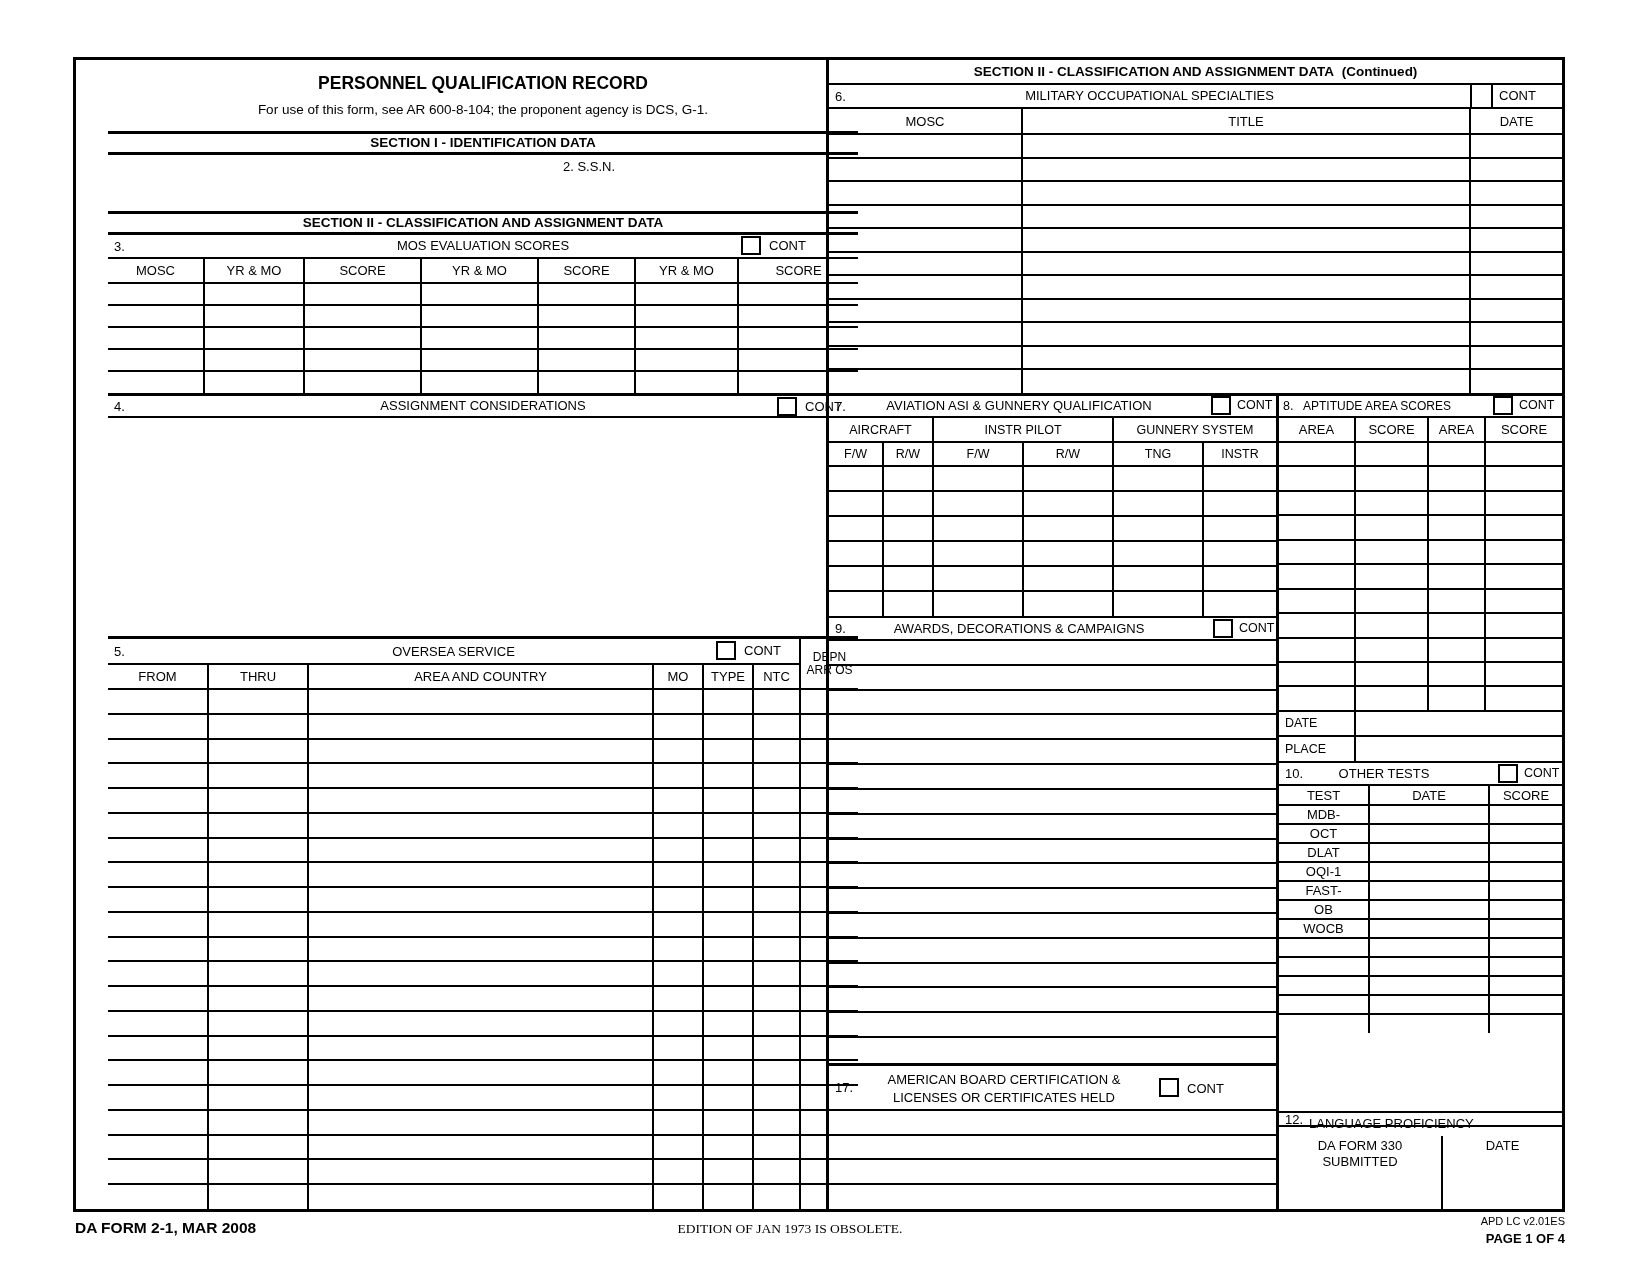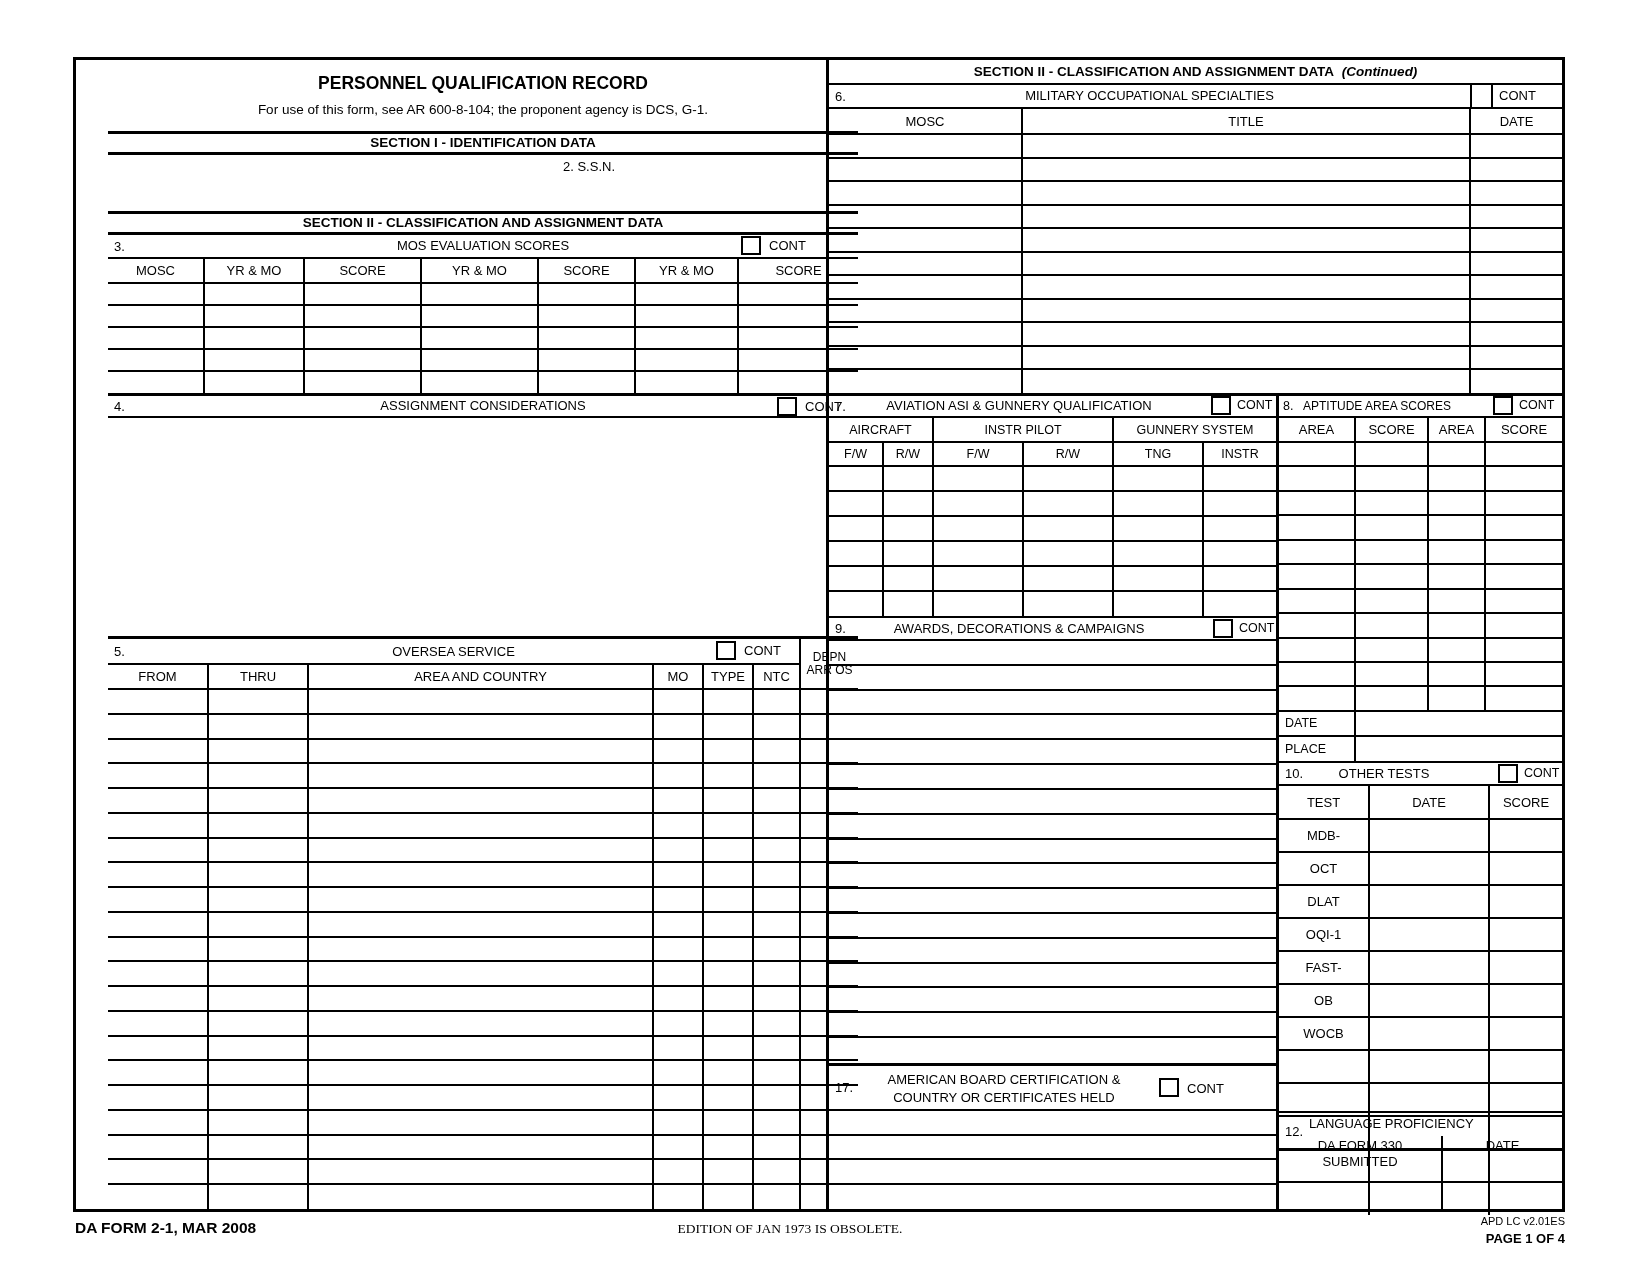--- a/index.html
+++ b/index.html
@@ -42,21 +42,21 @@
   #sec4-header{top:333px;height:25px;border-top:3px solid #000;border-bottom:2px solid #000;}
   #sec4-space{top:358px;height:218px;}
   #sec5-wrap{top:576px;height:573px;border-top:3px solid #000;}
   #sec5-table tr.h td{height:25px;}
   #sec5-table tr.body td{height:24.76px;}
   #sec5-table td.sec5-hdr{position:relative;}
   td.depn{font-size:12px;line-height:13px;}
   
   #right-half{position:absolute;left:753px;top:0;width:733px;height:1149px;}
   #continued-bar{top:0;height:25px;border-bottom:2px solid #000;line-height:23px;}
-  #continued-bar .cont-sfx{font-style:italic;}
+  #continued-bar .cont-sfx{}
   #sec6-header{top:25px;height:24px;border-bottom:2px solid #000;}
   #sec6-box{position:absolute;left:641px;top:0;width:23px;height:22px;border-left:2px solid #000;border-right:2px solid #000;background:#fff;}
   #sec6-header .clabel{left:670px;top:3px;}
   #sec6-tablewrap{top:49px;height:284px;}
   #sec6-table tr.h td{height:25px;}
   #sec6-table tr.body td{height:23.55px;}
   #right-divider{position:absolute;left:447px;top:333px;width:3px;height:816px;background:#000;}
   .rh-hdr{border-top:3px solid #000;border-bottom:2px solid #000;position:absolute;}
   #sec7-header{left:0;top:333px;width:447px;height:25px;}
   #sec7-tablewrap{left:0;top:358px;width:447px;}
@@ -75,22 +75,22 @@
   #sec8-header{left:450px;top:333px;width:283px;height:25px;}
   #sec8-header .hdr-title{text-align:left;padding-left:24px;font-size:12px;line-height:20px;}
   #sec8-header .hdr-num{font-size:12.5px;left:4px;}
   #sec8-tablewrap{position:absolute;left:450px;top:358px;width:283px;}
   #sec8-table tr.h td{height:24px;}
   #sec8-table tr.body td{height:24.45px;}
   #sec8-table tr.dp td{height:25px;}
   #sec8-table td.lab{text-align:left;padding-left:6px;font-size:12.5px;}
   #sec10-header{position:absolute;left:450px;top:701px;width:283px;height:25px;border-top:2px solid #000;border-bottom:2px solid #000;}
   #sec10-tablewrap{position:absolute;left:450px;top:726px;width:283px;}
-  #sec10-table td{height:33px;}
-  #sec12-header{position:absolute;left:450px;top:1051px;width:283px;height:40px;border-top:2px solid #000;border-bottom:2px solid #000;}
+  #sec10-table td{height:19px;}
+  #sec12-header{position:absolute;left:450px;top:1051px;width:283px;height:16px;border-top:2px solid #000;border-bottom:2px solid #000;}
   #sec12-header .hdr-title{text-align:left;padding-left:30px;line-height:21px;}
   #sec12-header .hdr-num{left:6px;}
   #sec12-tablewrap{position:absolute;left:450px;top:1076px;width:283px;height:73px;}
   #sec12-table td{vertical-align:top;padding-top:2px;font-size:13px;line-height:16px;}
   
   .footer{position:absolute;font-size:13px;}
   #footer-left{left:75px;top:1219px;font-weight:bold;font-size:15.5px;}
   #footer-center{left:560px;top:1221px;width:460px;text-align:center;font-size:13.5px;font-family:Liberation Serif, serif;}
   #footer-r1{left:1350px;top:1215px;width:215px;text-align:right;font-size:11px;}
   #footer-r2{left:1350px;top:1231px;width:215px;text-align:right;font-size:13px;font-weight:bold;}
@@ -619,21 +619,21 @@
         <div></div>
         <div></div>
         <div></div>
         <div></div>
         <div></div>
     </div>
 
     <div id="sec11-header">
       <span class="hdr-num">17.</span>
       <div id="sec11-title">
-        <span>AMERICAN BOARD CERTIFICATION &amp;</span><br><span>COUNTRY OR CERTIFICATES HELD</span>
+        <span>AMERICAN BOARD CERTIFICATION &amp;</span><br><span>LICENSES OR CERTIFICATES HELD</span>
       </div>
       <span class="cbox"></span>
       <span class="clabel">CONT</span>
     </div>
     <div id="sec11-rows" class="rows">
       <div></div>
         <div></div>
         <div></div>
         <div></div>
     </div>

